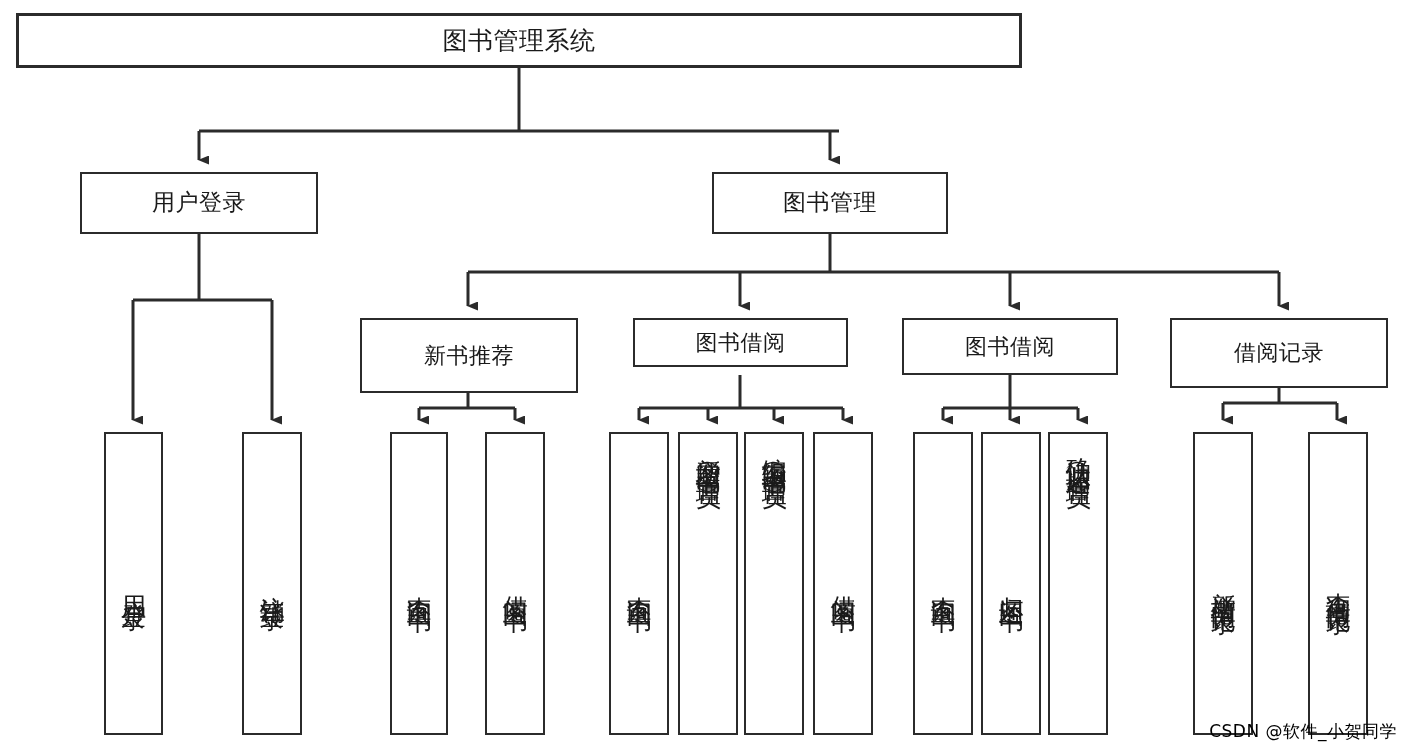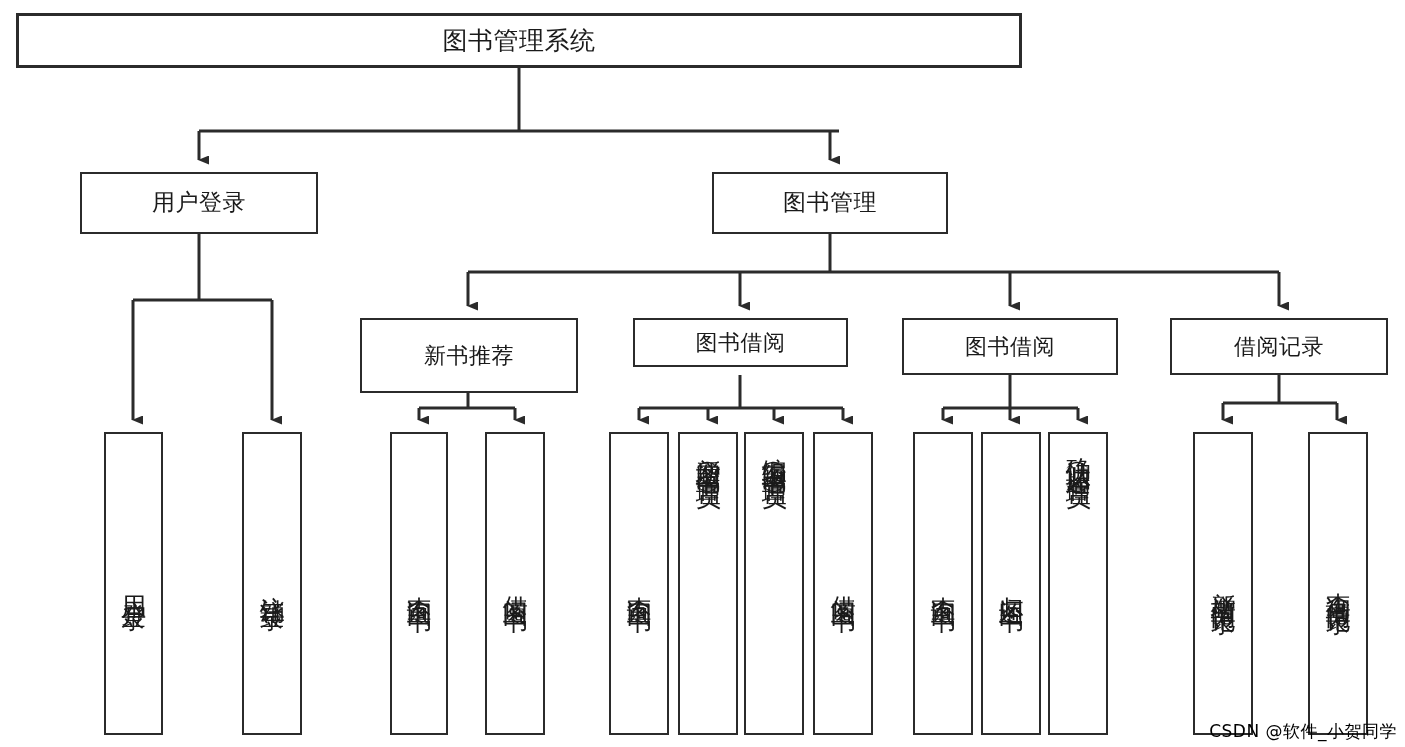--- a/index.html
+++ b/index.html
@@ -145,21 +145,21 @@
   </div>
 
   <div class="node lvl3" style="left:633px; top:318px; width:215px; height:49px;">
     <span class="node-label">图书借阅</span>
   </div>
 
   <div class="node lvl3" style="left:902px; top:318px; width:216px; height:57px;">
     <span class="node-label">图书借阅</span>
   </div>
 
-  <div class="node lvl3" style="left:1170px; top:318px; width:218px; height:57px;">
+  <div class="node lvl3" style="left:1170px; top:318px; width:218px; height:70px;">
     <span class="node-label">借阅记录</span>
   </div>
 
   <div class="node leaf centered" style="left:104px; top:432px; width:59px; height:303px;">
     <span class="node-label">用户登录</span>
   </div>
 
   <div class="node leaf centered" style="left:242px; top:432px; width:60px; height:303px;">
     <span class="node-label">注销登录</span>
   </div>

